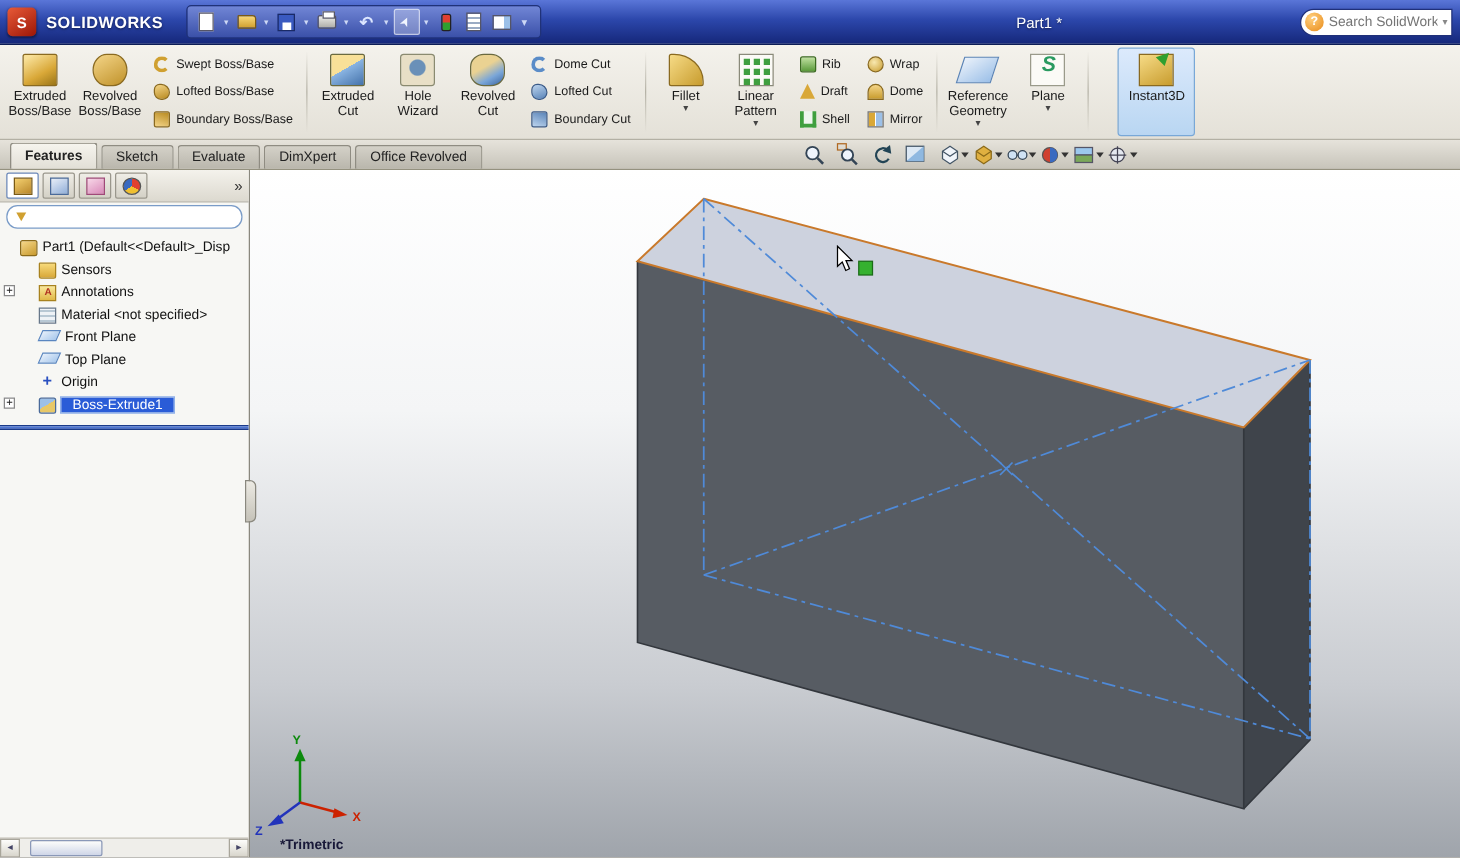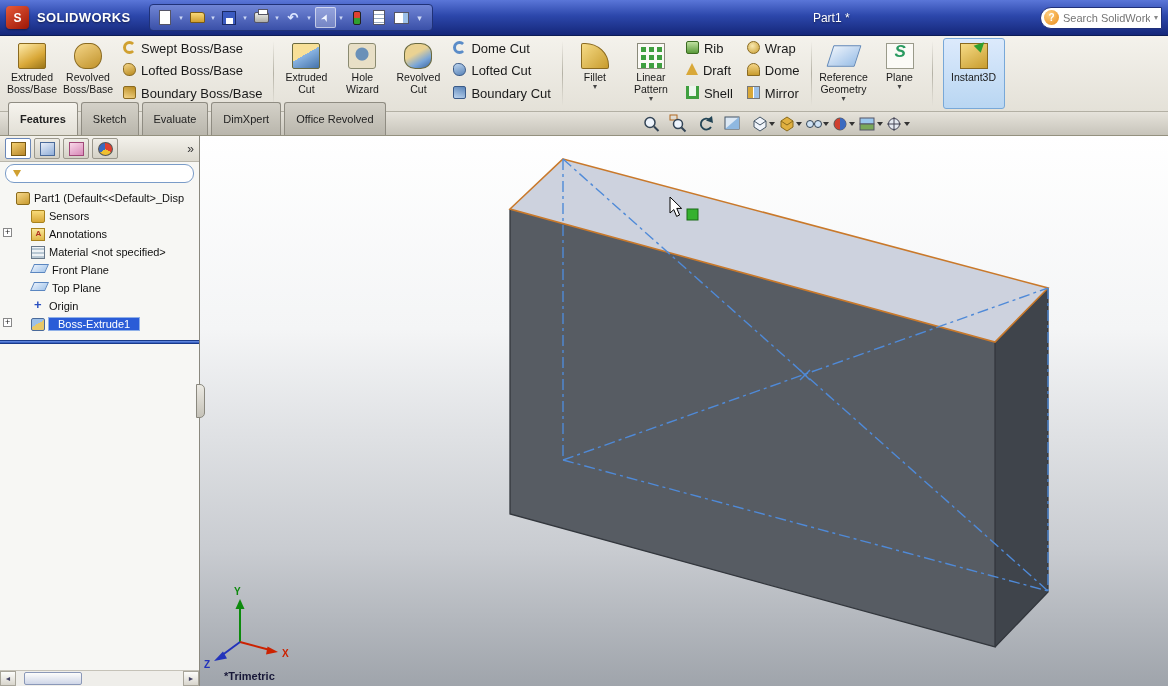--- a/index.html
+++ b/index.html
@@ -36,24 +36,24 @@
   [data-name="search-help-icon"]::before{content:"?"}
   .search input{border:none;outline:none;flex:1;min-width:0;font-size:11px;color:#444;font-family:"Liberation Sans",sans-serif}
   .search .caret{color:#888;font-size:8px}
   .search .caret::before{content:"▾"}
 
   
   .ribbon{height:76px;background:linear-gradient(#f4f2ec,#e4e1d8);border-bottom:1px solid #b3b0a4;display:flex;align-items:stretch;padding:2px 4px}
   .rb-big{width:56px;display:flex;flex-direction:column;align-items:center;text-align:center;color:#1a1a1a;font-size:10.5px;line-height:12px;border:1px solid transparent;border-radius:3px;padding-top:1px}
   .rb-big .rb-label{white-space:normal}
   .rb-big.dd::after{content:"▾";font-size:8px;color:#444;line-height:8px}
-  .rb-big.sel{background:linear-gradient(#dceafc,#b9d6f2);border:1px solid #78a8d8;width:62px;margin-left:6px}
+  .rb-big.sel{background:linear-gradient(#dceafc,#b9d6f2);border:1px solid #78a8d8;width:62px;margin-left:19px}
   .ric{width:28px;height:26px;margin:3px auto 2px;flex:none}
   .rb-col{display:flex;flex-direction:column;justify-content:space-around;padding:2px 2px}
-  .rb-small{display:flex;gap:5px;height:20px;font-size:13px;color:#1a1a1a;padding:0 5px;border-radius:2px;white-space:nowrap}
+  .rb-small{display:flex;align-items:center;gap:5px;height:20px;font-size:10px;color:#1a1a1a;padding:0 5px;border-radius:2px;white-space:nowrap}
   .ric-s{width:13px;height:13px;flex:none}
   .rb-sep{width:1px;background:linear-gradient(transparent,#b5b2a6,transparent);margin:3px 4px}
   [data-name="extruded-boss-icon"]{background:linear-gradient(150deg,#f8e098 10%,#d9a838 60%,#9a7518);border:1px solid #8a6a20;border-radius:2px}
   [data-name="revolved-boss-icon"]{background:linear-gradient(150deg,#f4d588,#c0922a);border:1px solid #8a6a20;border-radius:45%/55%}
   [data-name="extruded-cut-icon"]{background:linear-gradient(150deg,#f8e098 45%,#8ab4e2 45%,#4472aa);border:1px solid #6a6a40;border-radius:2px}
   [data-name="hole-wizard-icon"]{background:radial-gradient(circle at 50% 42%,#6a90b8 0 6px,#e8dfc6 7px);border:1px solid #8a8a70;border-radius:3px}
   [data-name="revolved-cut-icon"]{background:linear-gradient(150deg,#ead292 40%,#7aa6d8 70%,#3a64a0);border:1px solid #6a6a40;border-radius:40%}
   [data-name="fillet-icon"]{background:linear-gradient(135deg,#f6db86,#c89c2e);border:1px solid #8a6a20;border-radius:2px 85% 2px 2px}
   [data-name="linear-pattern-icon"]{position:relative;background:#fbfaf6;border:1px solid #8a8a7a}
   [data-name="linear-pattern-icon"]::before{content:"";position:absolute;left:3px;top:3px;width:5px;height:5px;background:#3f9f3f;box-shadow:8px 0 #3f9f3f,16px 0 #3f9f3f,0 8px #3f9f3f,8px 8px #3f9f3f,16px 8px #3f9f3f,0 16px #3f9f3f,8px 16px #3f9f3f,16px 16px #3f9f3f}
@@ -70,21 +70,21 @@
   [data-name="boundary-cut-icon"]{background:linear-gradient(20deg,#bcd4ee,#5a84b8);border:1px solid #3a5a88;border-radius:2px}
   [data-name="rib-icon"]{background:linear-gradient(180deg,#bfe0a0,#5a9a3a);border:1px solid #3a6a20;border-radius:2px}
   [data-name="draft-icon"]{width:0;height:0;border-left:6px solid transparent;border-right:6px solid transparent;border-bottom:12px solid #d9a838;background:none}
   [data-name="shell-icon"]{border:3px solid #3f9f3f;border-top:none;background:#eef6ee}
   [data-name="wrap-icon"]{background:radial-gradient(circle at 40% 35%,#f8e8b0,#c89c2e);border-radius:50%;border:1px solid #8a6a20}
   [data-name="dome-icon"]{background:linear-gradient(180deg,#f4d588,#c89c2e);border-radius:50% 50% 0 0;border:1px solid #8a6a20}
   [data-name="mirror-icon"]{background:linear-gradient(90deg,#d9a838 46%,#fff 46%,#fff 54%,#9cc0e8 54%);border:1px solid #777}
 
   
   .tabrow{height:24px;background:linear-gradient(#e6e3db,#c7c4ba);border-bottom:1px solid #94917f;display:flex;align-items:flex-end;padding-left:8px;position:relative}
-  .tab{height:19px;padding:16px 11px;margin-right:3px;background:linear-gradient(#d4d1c8,#b9b6ac);border:1px solid #8f8c82;border-bottom:none;border-radius:3px 3px 0 0;color:#222;display:flex;align-items:center;white-space:nowrap}
+  .tab{height:19px;padding:4px 11px;margin-right:3px;background:linear-gradient(#d4d1c8,#b9b6ac);border:1px solid #8f8c82;border-bottom:none;border-radius:3px 3px 0 0;color:#222;display:flex;align-items:center;white-space:nowrap}
   .tab.active{height:21px;background:linear-gradient(#f6f4ee,#e2dfd6);font-weight:bold}
   .hud{position:absolute;left:640px;top:2px}
 
   
   .main{display:flex;height:550px;position:relative}
   .left-panel{width:200px;background:#f7f7f4;border-right:1px solid #8a887e;display:flex;flex-direction:column;overflow:hidden}
   .panel-tabs{height:26px;display:flex;align-items:center;gap:3px;padding:2px 5px;background:linear-gradient(#f4f2ec,#dcd9cf);border-bottom:1px solid #b8b5aa;flex:none}
   .ptab{width:26px;height:21px;border:1px solid #9a978c;border-radius:2px;background:linear-gradient(#efede6,#d4d1c6);display:flex;align-items:center;justify-content:center;flex:none}
   .ptab.active{background:#fff;border-color:#6a87b8}
   .pticon{width:15px;height:14px}

